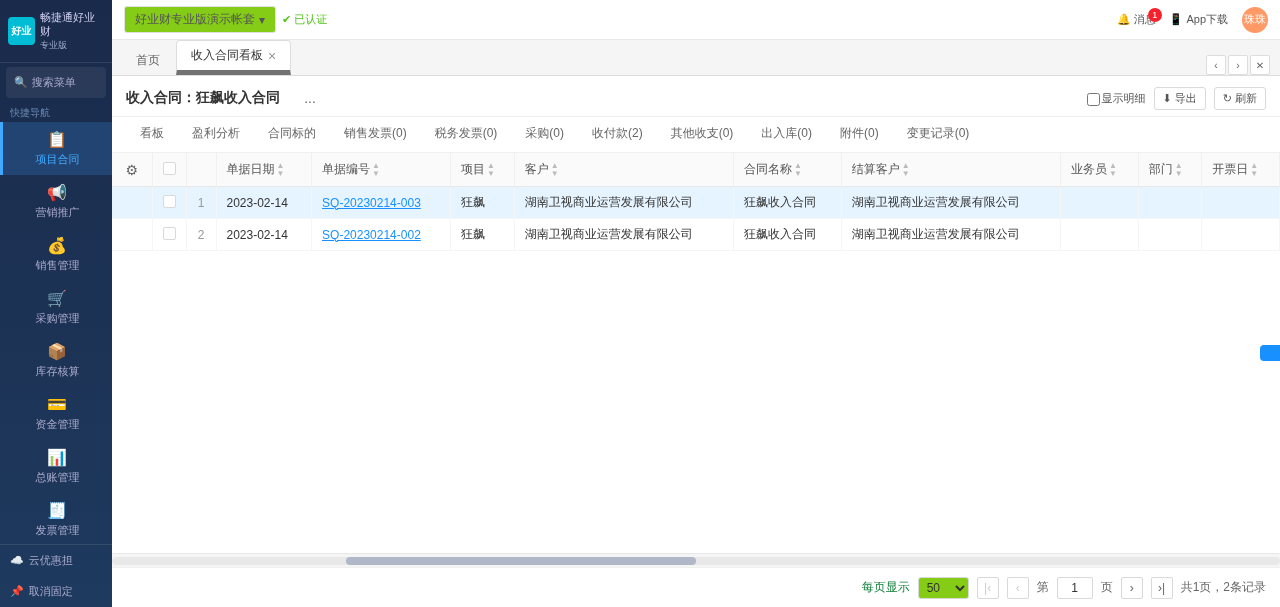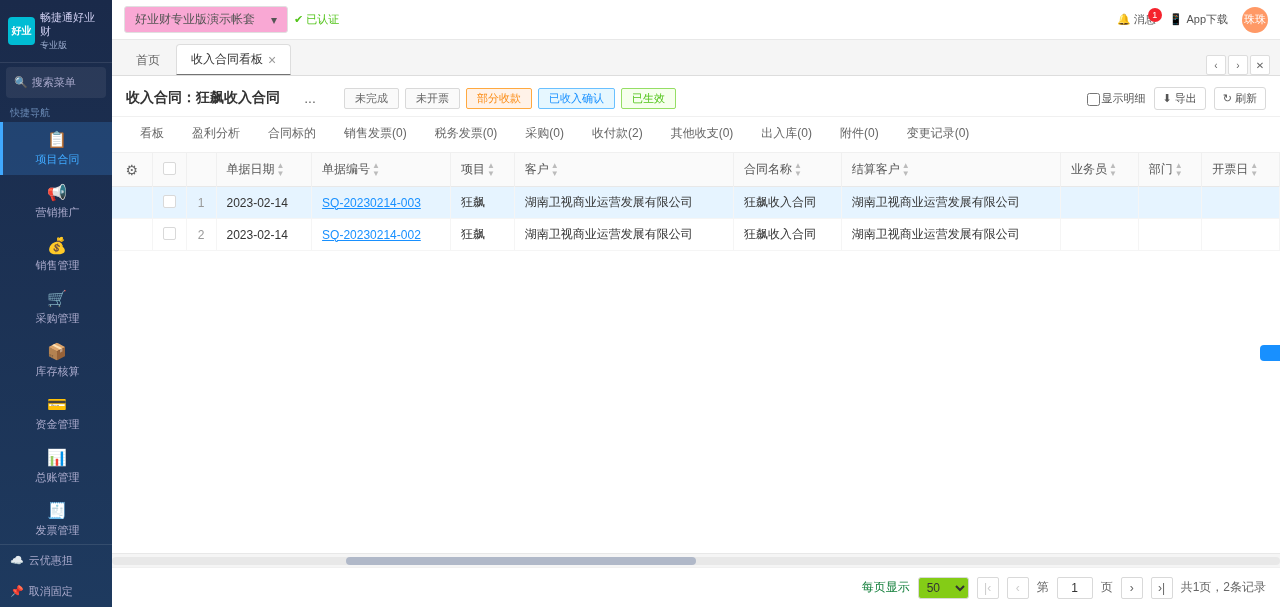--- a/index.html
+++ b/index.html
@@ -21,32 +21,32 @@
     .sidebar-item-icon { font-size: 16px; }
     .sidebar-bottom { border-top: 1px solid rgba(255,255,255,0.1); }
     .sidebar-bottom-item { display: flex; align-items: center; gap: 5px; padding: 8px 10px; cursor: pointer; color: #aac; font-size: 11px; }
 
     
     .main { flex: 1; display: flex; flex-direction: column; height: 607px; overflow: hidden; }
 
     
     .topbar { height: 40px; background: #fff; border-bottom: 1px solid #e8e8e8; display: flex; align-items: center; padding: 0 12px; gap: 8px; flex-shrink: 0; }
     .topbar-left { display: flex; align-items: center; gap: 6px; flex: 1; }
-    .company-selector { display: flex; align-items: center; gap: 16px; padding: 4px 10px; border: 1px solid #e0e0e0; border-radius: 3px; cursor: pointer; font-size: 12px; color: #555; background: #f9a8d4; }
+    .company-selector { display: flex; align-items: center; gap: 4px; padding: 4px 10px; border: 1px solid #e0e0e0; border-radius: 3px; cursor: pointer; font-size: 12px; color: #555; background: #84cc16; }
     .verified-badge { display: flex; align-items: center; gap: 3px; color: #52c41a; font-size: 11px; }
     .topbar-right { display: flex; align-items: center; gap: 14px; }
     .topbar-icon-btn { display: flex; align-items: center; gap: 3px; cursor: pointer; color: #555; font-size: 11px; position: relative; }
     .badge { background: #f5222d; color: #fff; border-radius: 50%; width: 14px; height: 14px; font-size: 9px; display: flex; align-items: center; justify-content: center; position: absolute; top: -4px; right: -6px; }
     .avatar { width: 26px; height: 26px; border-radius: 50%; background: #ff9966; display: flex; align-items: center; justify-content: center; color: #fff; font-size: 11px; cursor: pointer; }
 
     
     .tabbar { height: 36px; background: #f5f5f5; border-bottom: 1px solid #ddd; display: flex; align-items: flex-end; padding: 0 10px; gap: 2px; flex-shrink: 0; }
     .tab-item { padding: 6px 14px; background: #e8e8e8; border-radius: 4px 4px 0 0; cursor: pointer; font-size: 12px; color: #555; border: 1px solid #ddd; border-bottom: none; display: flex; align-items: center; gap: 5px; }
     .tab-item.home { background: transparent; border: none; color: #666; }
-    .tab-item.active { background: #fff; color: #333; border-bottom: 1px solid #737373; }
+    .tab-item.active { background: #fff; color: #333; border-bottom: 5px solid #737373; }
     .tab-close { color: #999; font-size: 14px; line-height: 1; }
     .tab-nav-btns { margin-left: auto; display: flex; gap: 2px; }
     .tab-nav-btn { width: 20px; height: 20px; border: 1px solid #ddd; background: #fff; border-radius: 2px; cursor: pointer; display: flex; align-items: center; justify-content: center; font-size: 10px; color: #666; }
 
     
     .content { flex: 1; background: #fff; overflow: hidden; display: flex; flex-direction: column; padding: 0; }
 
     
     .page-header { padding: 10px 14px 6px; border-bottom: 1px solid #f0f0f0; flex-shrink: 0; }
     .page-title-row { display: flex; align-items: center; gap: 10px; }
@@ -215,27 +215,20 @@
   <div class="content">
 
     <div class="page-header">
       <div class="page-title-row">
         <span style="font-size:14px; font-weight:bold; color:#333;">
           <span>收入合同：</span><span>狂飙收入合同</span>
         </span>
         <div class="page-title-actions">
           <button class="title-action-btn">...</button>
         </div>
-        <div class="status-tags" id="status-tags-container">
-            <span class="status-tag">未完成</span>
-            <span class="status-tag">未开票</span>
-            <span class="status-tag active-orange">部分收款</span>
-            <span class="status-tag active-blue">已收入确认</span>
-            <span class="status-tag active-green">已生效</span>
-          </div>
         <div class="page-header-right">
           <label class="checkbox-label">
             <input type="checkbox" style="">
             <span>显示明细</span>
           </label>
           <button class="header-action-btn">
             <span>⬇</span>
             <span>导出</span>
           </button>
           <button class="header-action-btn">

